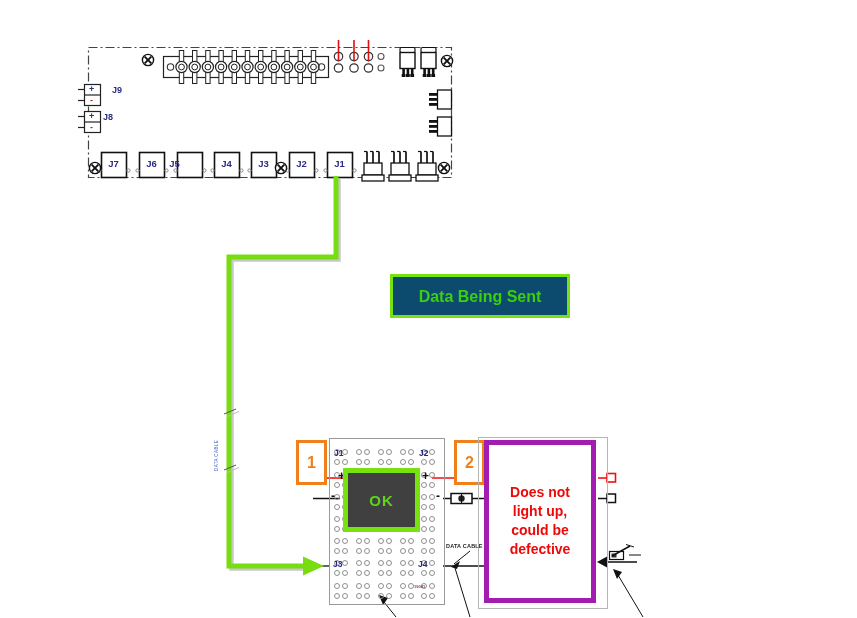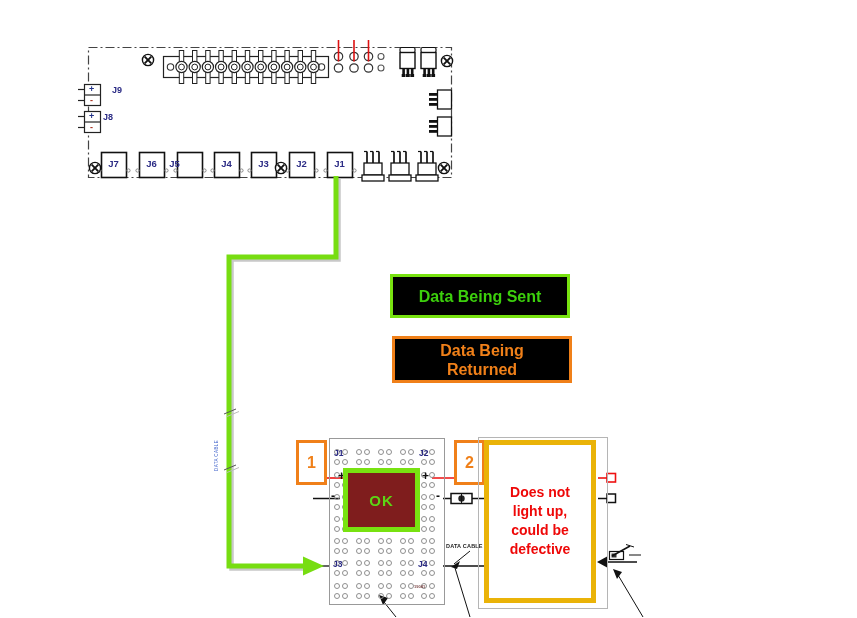--- a/index.html
+++ b/index.html
@@ -9,42 +9,42 @@
   svg{position:absolute;left:0;top:0;}
 
   
   .jlabel{position:absolute;color:#2b2b85;font-weight:bold;font-size:9px;line-height:9px;}
   .jbox-label{position:absolute;top:159px;width:25px;text-align:center;color:#2b2b85;
               font-weight:bold;font-size:9.5px;line-height:10px;}
   .pm{position:absolute;font-weight:bold;font-size:9px;line-height:9px;}
   .pm-plus{color:#223388;} .pm-minus{color:#aa3322;}
 
   
-  .legend{position:absolute;background:#000000;display:flex;flex-direction:column;align-items:center;
+  .legend{position:absolute;background:#0c4a6e;display:flex;flex-direction:column;align-items:center;
           justify-content:center;text-align:center;font-weight:bold;font-size:16px;line-height:19px;}
   #legend-sent{left:390px;top:274px;width:174px;height:38px;border:3px solid #78E210;color:#3CCF0C;}
   #legend-returned{left:392px;top:336px;width:174px;height:41px;border:3px solid #F08019;color:#F08019;}
 
   
   #grid{left:329px;top:438px;width:114px;height:165px;border:1px solid #999;}
   .hole{position:absolute;width:4px;height:4px;border:1px solid #8f8f8f;border-radius:50%;}
   .grid-label{position:absolute;color:#2b2b85;font-weight:bold;font-size:8.5px;line-height:9px;}
   .grid-pm{position:absolute;color:#111;font-weight:bold;font-size:12px;line-height:11px;}
-  #ok-box{left:343px;top:468px;width:67px;height:54px;border:5px solid #78E210;background:#7f1d1d;
+  #ok-box{left:343px;top:468px;width:67px;height:54px;border:5px solid #78E210;background:#404040;
           display:flex;align-items:center;justify-content:center;color:#5CD615;font-weight:bold;
           font-size:15px;letter-spacing:1px;}
   #part-number{left:414px;top:584px;font-size:4px;color:#7a4444;font-weight:bold;letter-spacing:0;}
 
   
   .orange-step{position:absolute;top:440px;width:25px;height:39px;border:3px solid #F08019;background:#fff;
                display:flex;align-items:center;justify-content:center;color:#F08019;
                font-weight:bold;font-size:16px;}
   #step1{left:296px;} #step2{left:454px;}
   #gray-frame{left:478px;top:437px;width:128px;height:170px;border:1px solid #b5b5b5;}
-  #red-box{left:484px;top:440px;width:102px;height:153px;border:5px solid #eab308;background:#fff;
+  #red-box{left:484px;top:440px;width:102px;height:153px;border:5px solid #a21caf;background:#fff;
            color:#EE0808;font-weight:bold;font-size:14px;line-height:19px;text-align:center;
            padding-top:38px;box-sizing:content-box;}
   #red-box{height:115px;padding-bottom:0;}
   #red-box span{display:block;}
 
   #data-cable-label{left:446px;top:543px;font-size:5.5px;font-weight:bold;color:#222;letter-spacing:0.2px;}
   #cable-tag{left:214px;top:417px;height:54px;writing-mode:vertical-rl;transform:rotate(180deg);
              font-size:4.5px;color:#4466cc;letter-spacing:0.4px;}
 </style>
 </head>
@@ -283,24 +283,20 @@
   <div class="jbox-label" style="left:101px;">J7</div>
   <div class="jbox-label" style="left:139px;">J6</div>
   <div class="jbox-label" style="left:162px;">J5</div>
   <div class="jbox-label" style="left:214px;">J4</div>
   <div class="jbox-label" style="left:251px;">J3</div>
   <div class="jbox-label" style="left:289px;">J2</div>
   <div class="jbox-label" style="left:327px;">J1</div>
 
   <div class="legend" id="legend-sent">
     <span>Data Being Sent</span>
-  </div>
-  <div class="legend" id="legend-returned">
-    <span>Data Being</span>
-    <span>Returned</span>
   </div>
 
   <div class="abs" id="cable-tag">DATA CABLE</div>
 
   <div class="abs" id="grid">
     <div id="holes">
         <div class="hole" style="left: 4px; top: 10px;"></div>
         <div class="hole" style="left: 12px; top: 10px;"></div>
         <div class="hole" style="left: 26px; top: 10px;"></div>
         <div class="hole" style="left: 34px; top: 10px;"></div>

